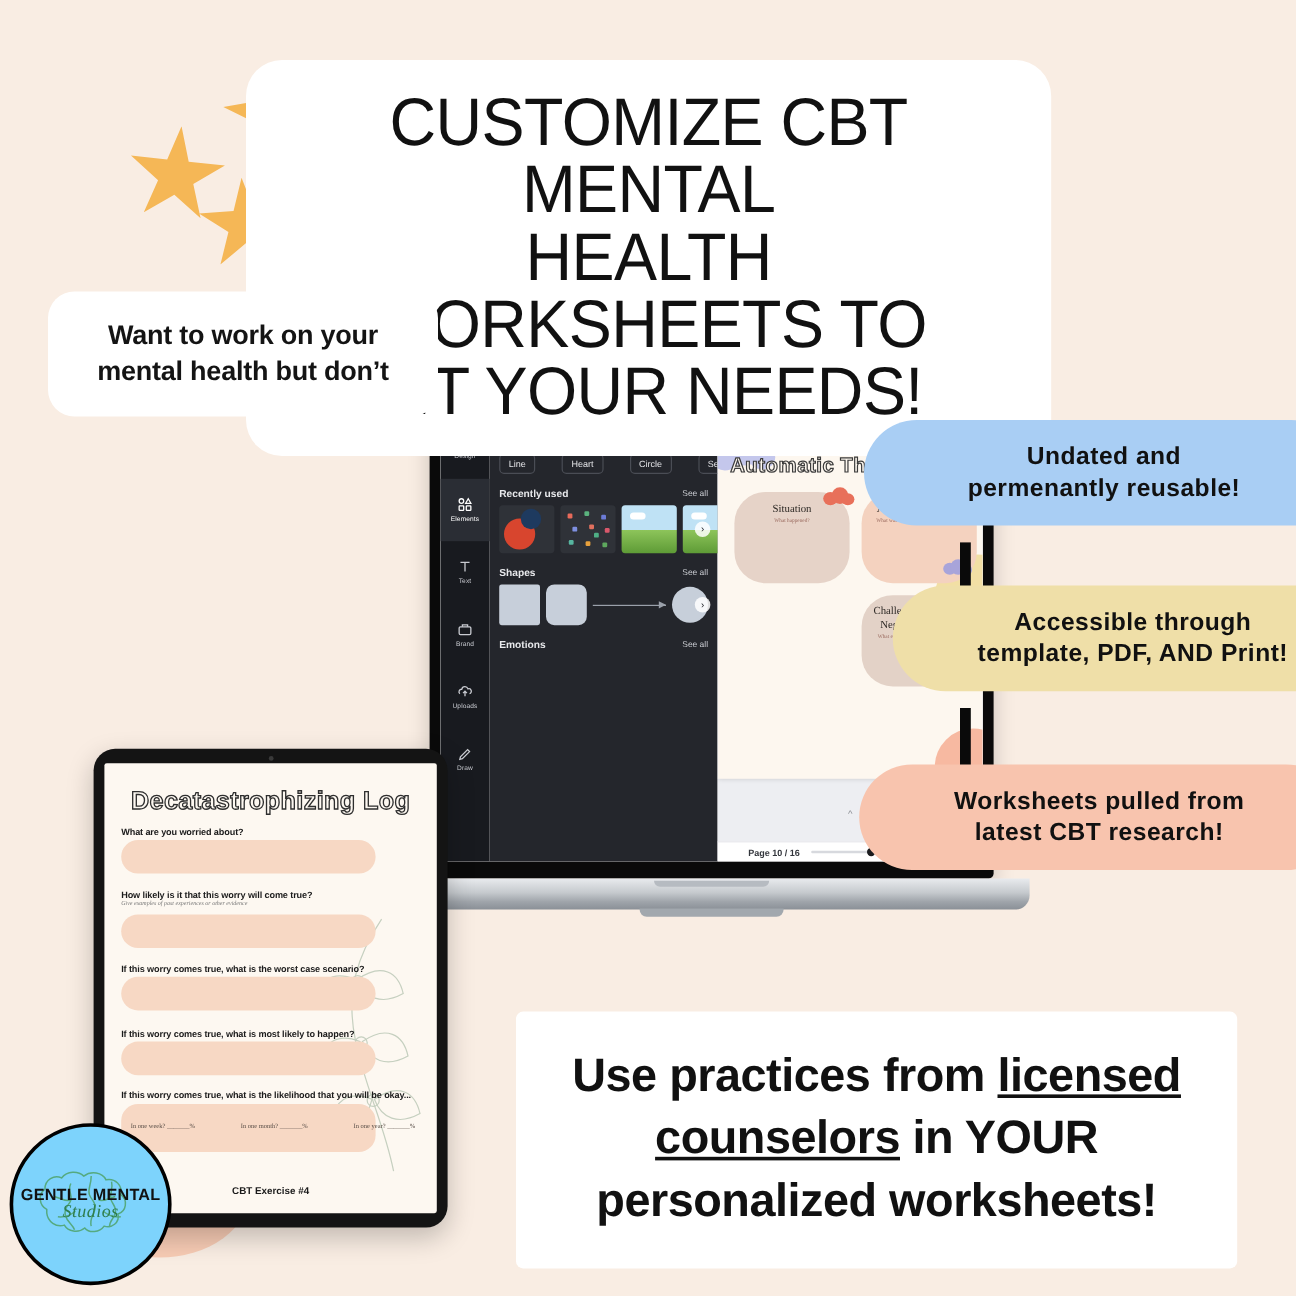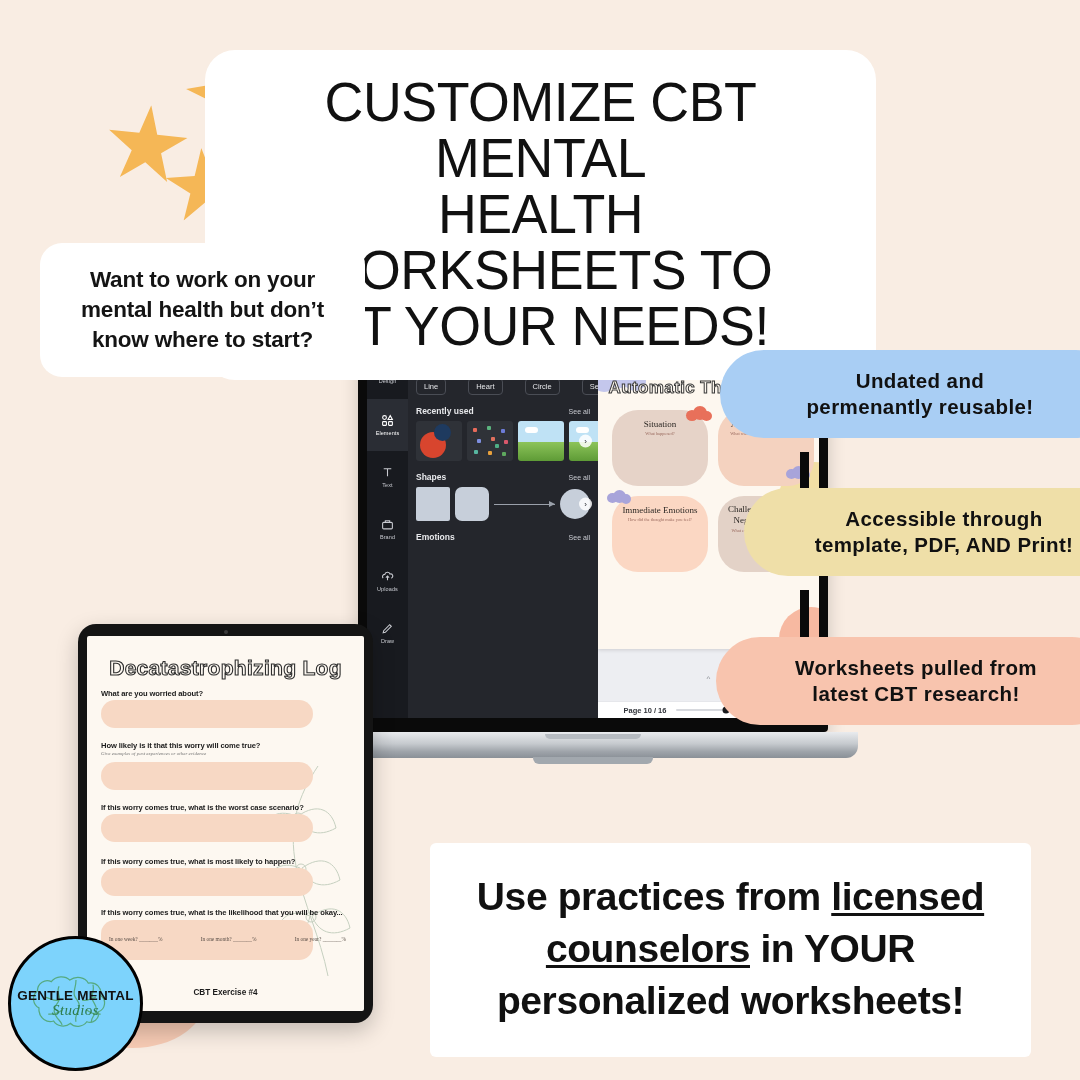--- a/index.html
+++ b/index.html
@@ -257,21 +257,20 @@
       <span class="l1">CUSTOMIZE CBT MENTAL</span>
       <span class="l2">HEALTH WORKSHEETS TO</span>
       <span class="l3">FIT YOUR NEEDS!</span>
     </div>
   </div>
 
   <div id="intro-bubble">
     <p>
       <span>Want to work on your</span><br>
       <span>mental health but don’t</span><br>
-      <span>know where to start?</span>
     </p>
   </div>
 
   <div class="pill-stem" id="stem-1"></div>
   <div class="pill-stem" id="stem-2"></div>
 
   <div id="laptop">
     <div id="laptop-lid">
       <div id="laptop-notch"></div>
       <div id="laptop-screen">
@@ -443,29 +442,20 @@
                 <div class="ws-card" id="ws-c2">
                   <div class="h">Automatic Thought</div>
                   <div class="s" style="top:21px">What was the first thought in your head?</div>
                   <div class="cloudy" style="right:4px;bottom:4px;width:24px;height:16px;">
                     <i style="left:0;top:3px;width:11px;height:10px;background:#A8A4DA"></i>
                     <i style="left:6px;top:0;width:13px;height:13px;background:#A8A4DA"></i>
                     <i style="left:14px;top:4px;width:10px;height:10px;background:#A8A4DA"></i>
                   </div>
                 </div>
 
-                <div class="ws-card" id="ws-c3">
-                  <div class="h">Immediate Emotions</div>
-                  <div class="s" style="top:21px">How did the thought make you feel?</div>
-                  <div class="cloudy" style="left:-5px;top:-6px;width:24px;height:16px;">
-                    <i style="left:0;top:3px;width:11px;height:10px;background:#A8A4DA"></i>
-                    <i style="left:6px;top:0;width:13px;height:13px;background:#A8A4DA"></i>
-                    <i style="left:14px;top:4px;width:10px;height:10px;background:#A8A4DA"></i>
-                  </div>
-                </div>
 
                 <div class="ws-card" id="ws-c4">
                   <div class="h2">Challenge Automatic Negative Thought</div>
                   <div class="s" style="top:32px">What evidence exists against the ANT?</div>
                 </div>
               </div>
               <div id="collapse-caret">^</div>
             </div>
 
             <div id="page-footer">

